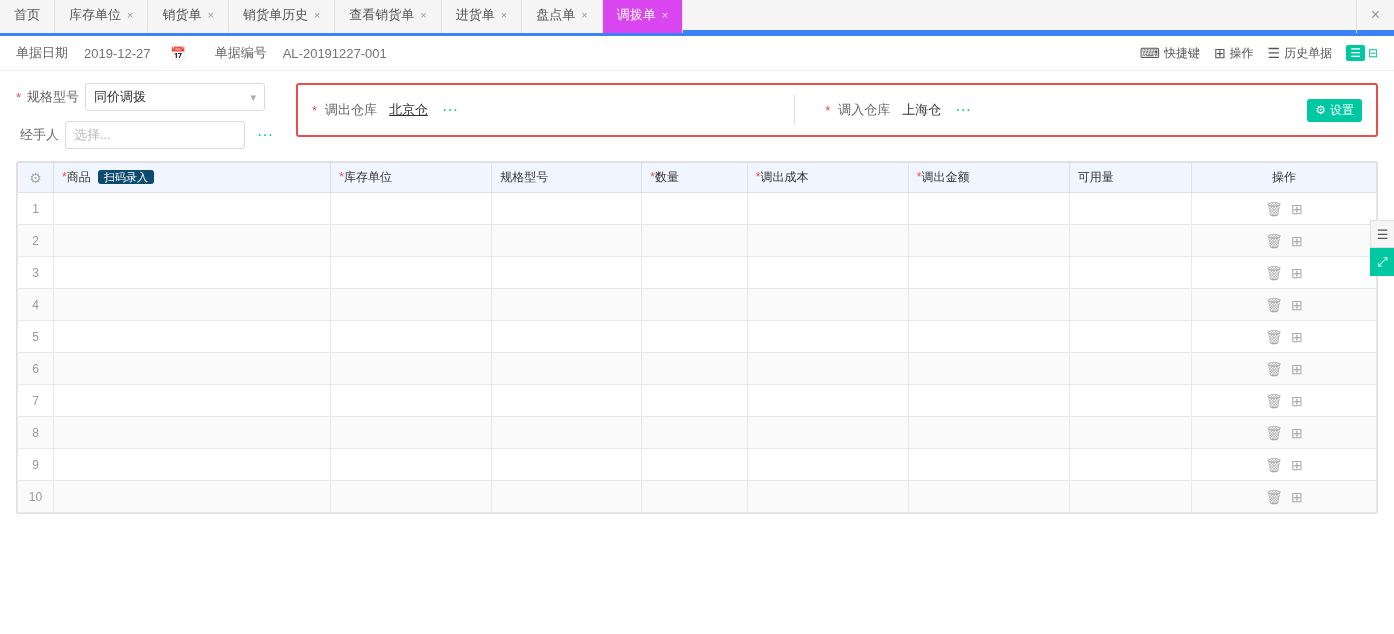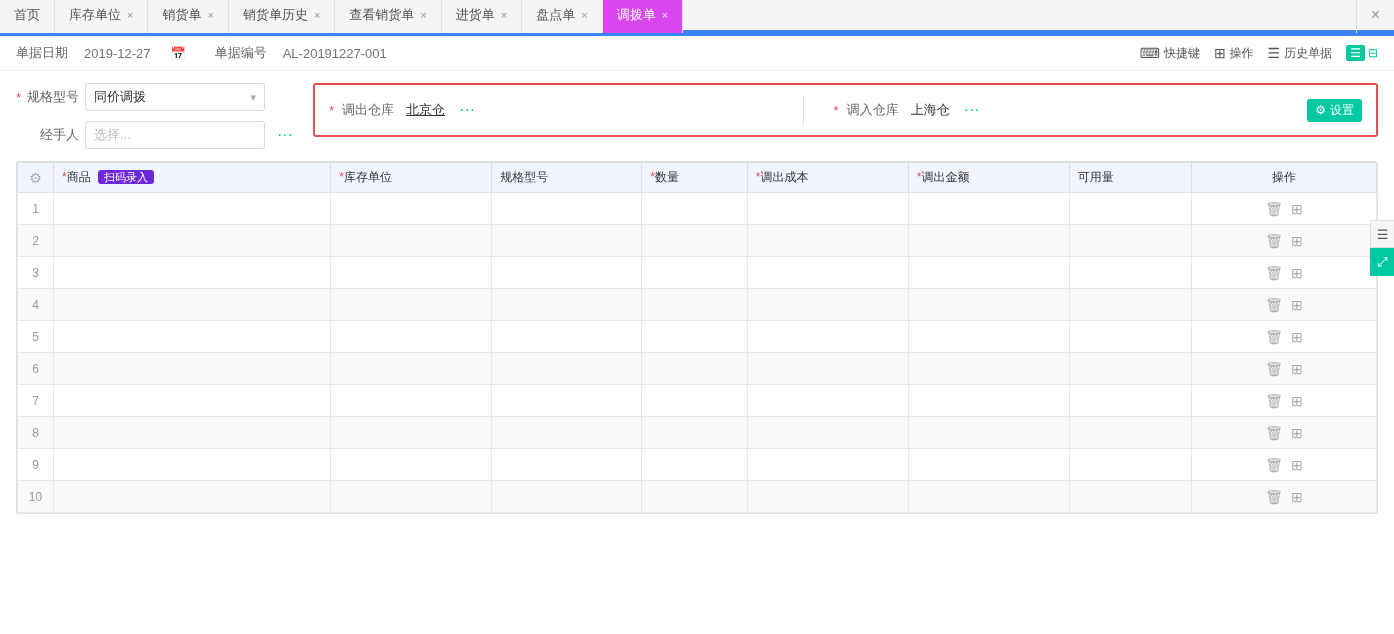--- a/index.html
+++ b/index.html
@@ -223,21 +223,21 @@
       padding: 6px 8px;
       text-align: left;
       font-weight: normal;
       color: #333;
       white-space: nowrap;
     }
     thead th .req {
       color: #e84e4e;
     }
     .th-scan-btn {
-      background: #6d28d9;
+      background: #0c4a6e;
       color: #fff;
       border-radius: 3px;
       padding: 1px 6px;
       font-size: 11px;
       cursor: pointer;
       margin-left: 4px;
     }
     tbody tr {
       height: 32px;
     }
@@ -376,21 +376,21 @@
   <div class="form-left">
     <div class="form-field">
       <span class="required-star">*</span>
       <span class="field-label">规格型号</span>
       <div class="form-select-box" style="min-width:180px;">
         <span>同价调拨</span>
         <span class="dropdown-arrow">▾</span>
       </div>
     </div>
     <div class="form-field">
-      <span class="field-label" style="margin-left:24px;">经手人</span>
+      <span class="field-label" style="margin-left:4px;">经手人</span>
       <div class="form-input-box" style="min-width:180px; color:#aaa;text-align:center;">
         <span style="color:#bbb;">选择...</span>
       </div>
       <span class="field-dots">···</span>
     </div>
   </div>
 
   <div class="form-right">
     <div class="warehouse-field">
       <span class="required-star">*</span>

